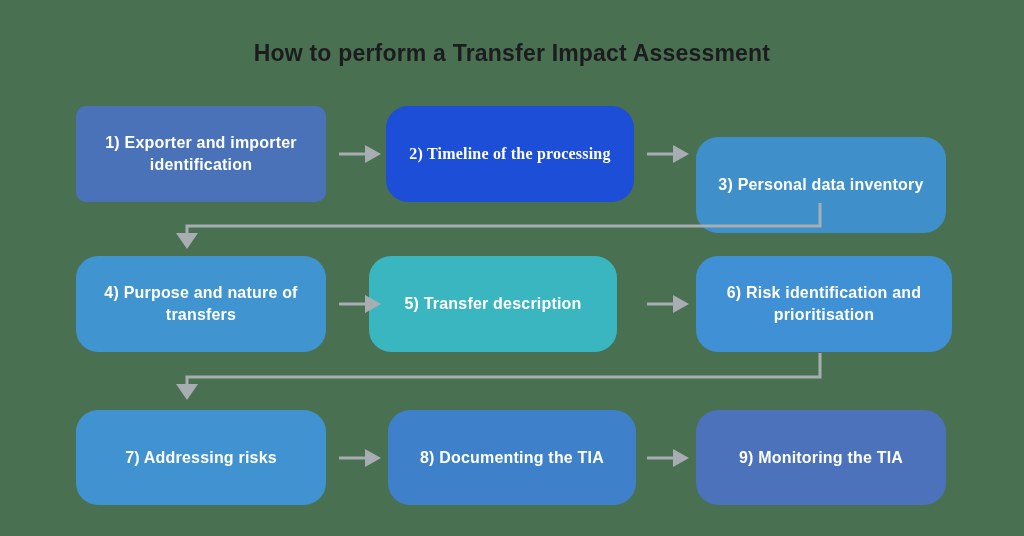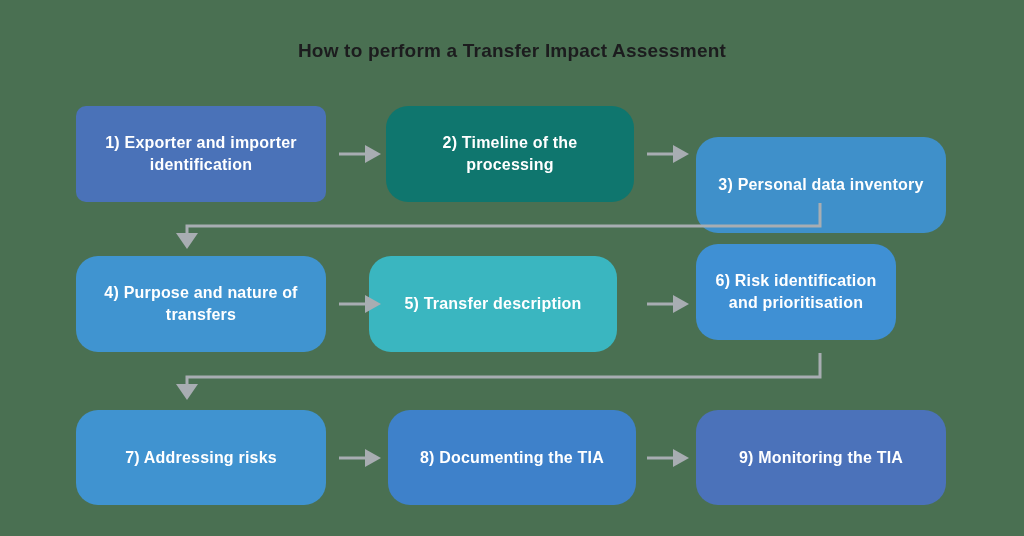--- a/index.html
+++ b/index.html
@@ -13,21 +13,21 @@
     overflow: hidden;
     font-family: "Liberation Sans", "DejaVu Sans", sans-serif;
   }
   .title {
     position: absolute;
     left: 0;
     top: 40px;
     width: 1024px;
     margin: 0;
     text-align: center;
-    font-size: 19px;
+    font-size: 23px;
     font-weight: 700;
     letter-spacing: 0.2px;
   }
   .box {
     position: absolute;
     border-radius: 22px;
     display: flex;
     align-items: center;
     justify-content: center;
     text-align: center;
@@ -37,42 +37,42 @@
     line-height: 1.35;
     letter-spacing: 0.2px;
     padding: 0 12px;
     box-sizing: border-box;
   }
   .b1 { left: 76px;  top: 106px; width: 250px; height: 96px; border-radius: 10px; }
   .b2 { left: 386px; top: 106px; width: 248px; height: 96px; }
   .b3 { left: 696px; top: 106px; width: 250px; height: 96px; margin-top: 31px; }
   .b4 { left: 76px;  top: 256px; width: 250px; height: 96px; }
   .b5 { left: 369px; top: 256px; width: 248px; height: 96px; }
-  .b6 { left: 696px; top: 244px; width: 200px; height: 96px; }
+  .b6 { left: 696px; top: 256px; width: 256px; height: 96px; }
   .b7 { left: 76px;  top: 410px; width: 250px; height: 95px; }
   .b8 { left: 388px; top: 410px; width: 248px; height: 95px; }
   .b9 { left: 696px; top: 410px; width: 250px; height: 95px; }
   .arrows {
     position: absolute;
     left: 0;
     top: 0;
     width: 1024px;
     height: 536px;
     pointer-events: none;
   }
 </style>
 </head>
 <body>
 
 <div class="canvas" style="background-color: rgb(74, 112, 82);">
 
   <h1 class="title" style="color: rgb(28, 28, 30);">How to perform a Transfer Impact Assessment</h1>
 
   <div class="box b1" style="background-color: rgb(74, 114, 184);">1) Exporter and importer identification</div>
-  <div class="box b2" style="background-color: #0f766e;">2) Timeline of the processing</div>
+  <div class="box b2" style="background-color: #1d4ed8; font-family: Liberation Serif, serif;">2) Timeline of the processing</div>
   <div class="box b3" style="background-color: rgb(63, 144, 202);">3) Personal data inventory</div>
   <div class="box b4" style="background-color: rgb(64, 148, 208);">4) Purpose and nature of transfers</div>
   <div class="box b5" style="background-color: rgb(58, 182, 192);">5) Transfer description</div>
   <div class="box b6" style="background-color: rgb(63, 144, 212);">6) Risk identification and prioritisation</div>
   <div class="box b7" style="background-color: rgb(64, 147, 208); padding-left: 12px;">7) Addressing risks</div>
   <div class="box b8" style="background-color: rgb(62, 129, 202);">8) Documenting the TIA</div>
   <div class="box b9" style="background-color: rgb(75, 114, 186);">9) Monitoring the TIA</div>
 
   <svg class="arrows" viewBox="0 0 1024 536" xmlns="http://www.w3.org/2000/svg">
 

